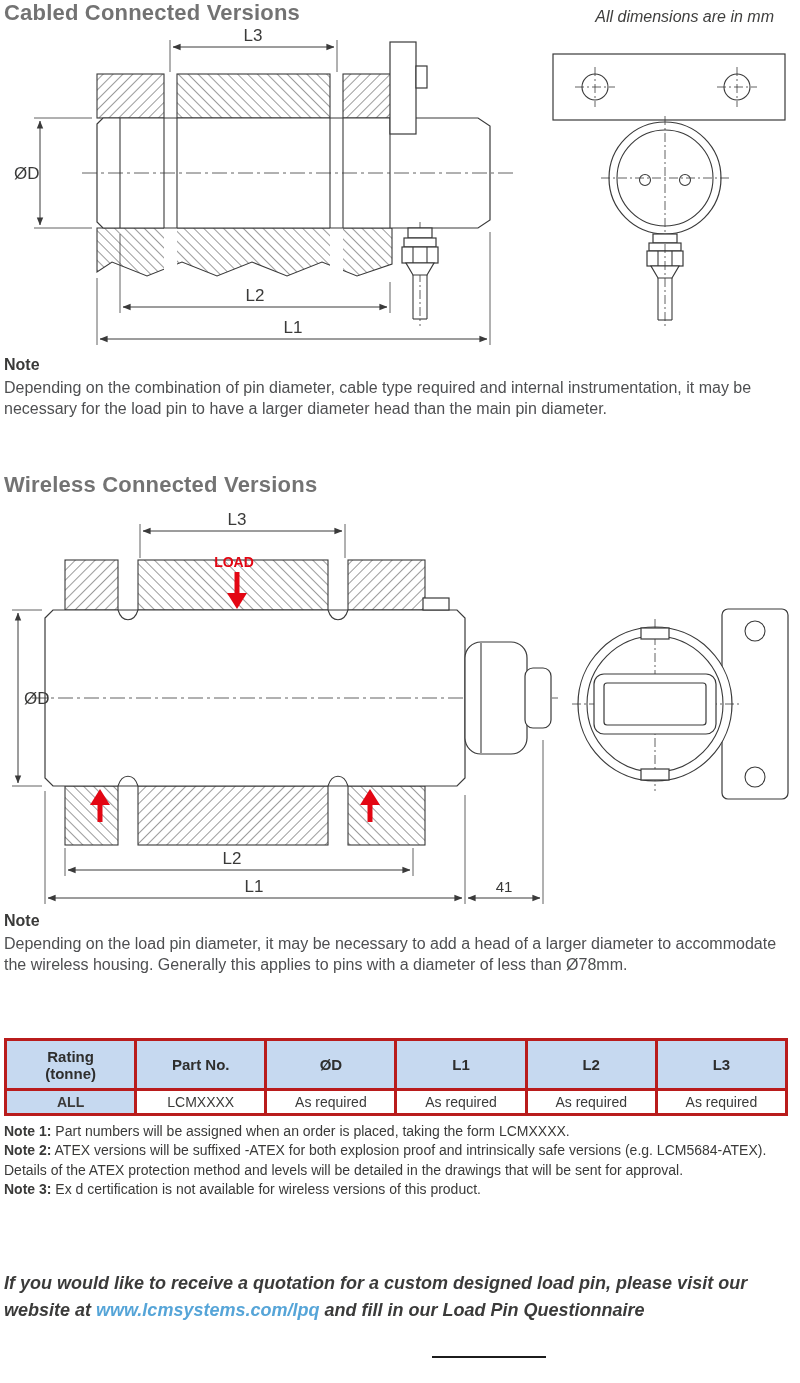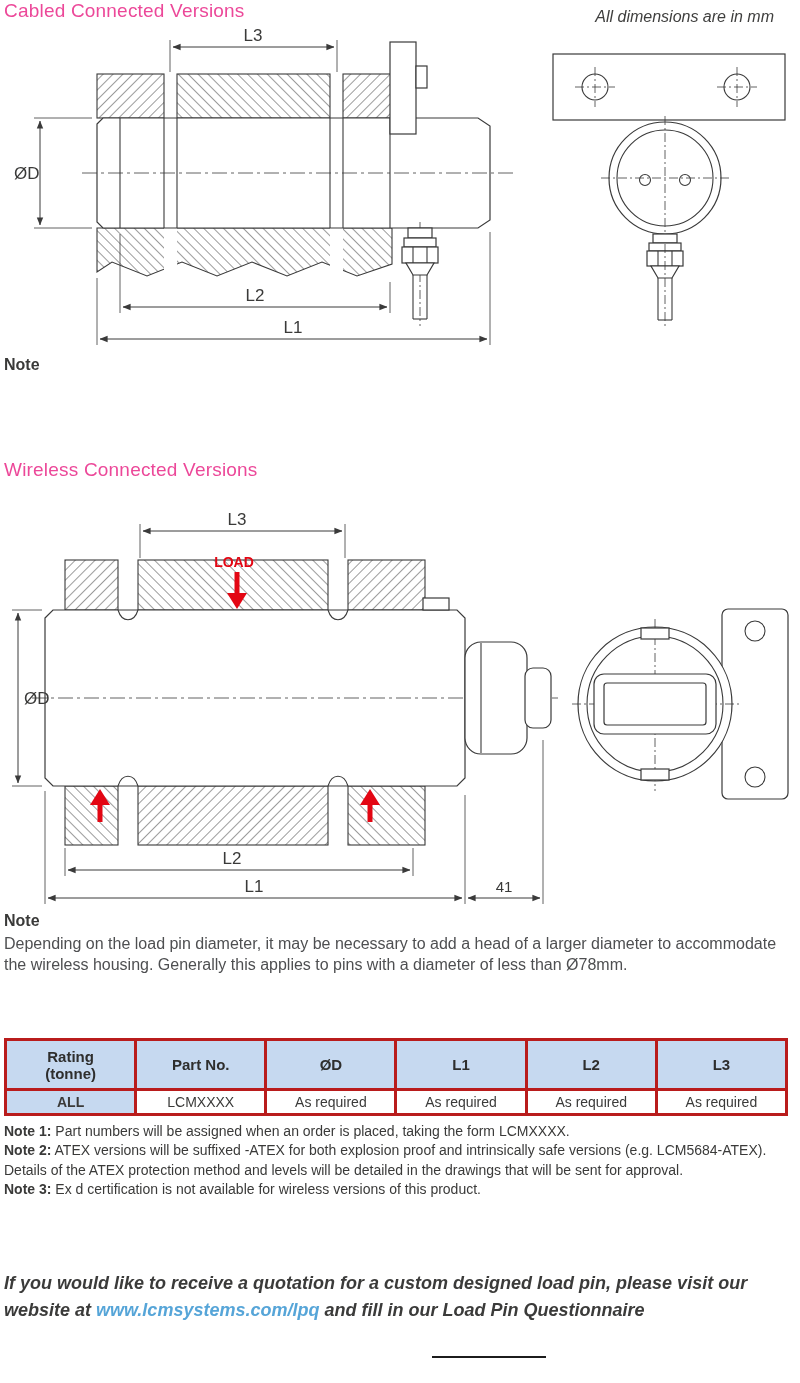--- a/index.html
+++ b/index.html
@@ -2,21 +2,21 @@
 <html><head>
 <meta charset="utf-8">
 <style>
   * { margin:0; padding:0; box-sizing:border-box; }
   html,body { background:#ffffff; }
   #page {
     position:relative; width:800px; height:1383px; background:#fff;
     font-family:"Liberation Sans", sans-serif; color:#3d3d3c; overflow:hidden;
   }
   .abs { position:absolute; }
-  .h1 { font-size:19px; font-weight:normal; color:#ec4899; letter-spacing:0.2px; }
+  .h1 { font-size:22px; font-weight:bold; color:#737373; letter-spacing:0.2px; }
   .dims-note { font-size:16px; font-style:italic; color:#3f3f3e; }
   .note-h { font-size:16px; font-weight:bold; color:#3a3a39; }
   .body-text { font-size:16px; line-height:1.32; color:#4e4f51; }
 
   table.spec { border-collapse:collapse; width:784px; table-layout:fixed; }
   table.spec th, table.spec td { border:3px solid #b91c1c; text-align:center; vertical-align:middle; }
   table.spec th { background:#c6d9f0; font-size:15px; font-weight:bold; padding:5px 2px; white-space:pre-line; height:50px; color:#2e2e2d; }
   table.spec td { font-size:14px; padding:3px 18px; height:25px; background:#fff; color:#3a3a39; }
   table.spec td.first { background:#c6d9f0; font-weight:bold; }
 
@@ -137,22 +137,23 @@
     <line x1="123" y1="219" x2="123" y2="234" class="ln"></line>
     <line x1="137" y1="219" x2="137" y2="234" class="ln"></line>
     <polygon points="116,234 144,234 137,246 123,246" class="lnw"></polygon>
     <line x1="123" y1="246" x2="123" y2="288" class="ln"></line>
     <line x1="137" y1="246" x2="137" y2="288" class="ln"></line>
     <line x1="123" y1="288" x2="137" y2="288" class="ln"></line>
     <line x1="130" y1="212" x2="130" y2="295" class="cl2"></line>
   </svg>
 
   <div class="abs note-h" style="left:4px; top:356px;">Note</div>
-
-  <div class="abs h1" style="left:4px; top:459px;text-align:center;">Wireless Connected Versions</div>
+  <div class="abs body-text" style="left:4px; top:377px; width:788px;">Depending on the combination of pin diameter, cable type required and internal instrumentation, it may be necessary for the load pin to have a larger diameter head than the main pin diameter.</div>
+
+  <div class="abs h1" style="left:4px; top:472px;text-align:center;">Wireless Connected Versions</div>
 
   <svg class="abs" style="left:6px; top:510px;" width="556" height="398" viewBox="0 0 556 398">
     <defs>
       <marker id="ar3" viewBox="0 0 10 10" refX="9.5" refY="5" markerWidth="8" markerHeight="8" orient="auto-start-reverse">
         <path d="M0,1 L10,5 L0,9 z" fill="#3a3a3a"></path>
       </marker>
       <pattern id="hA3" width="7" height="7" patternTransform="rotate(45)" patternUnits="userSpaceOnUse">
         <line x1="0" y1="0" x2="0" y2="7" stroke="#3a3a3a" stroke-width="1"></line>
       </pattern>
       <pattern id="hB3" width="7" height="7" patternTransform="rotate(135)" patternUnits="userSpaceOnUse">

